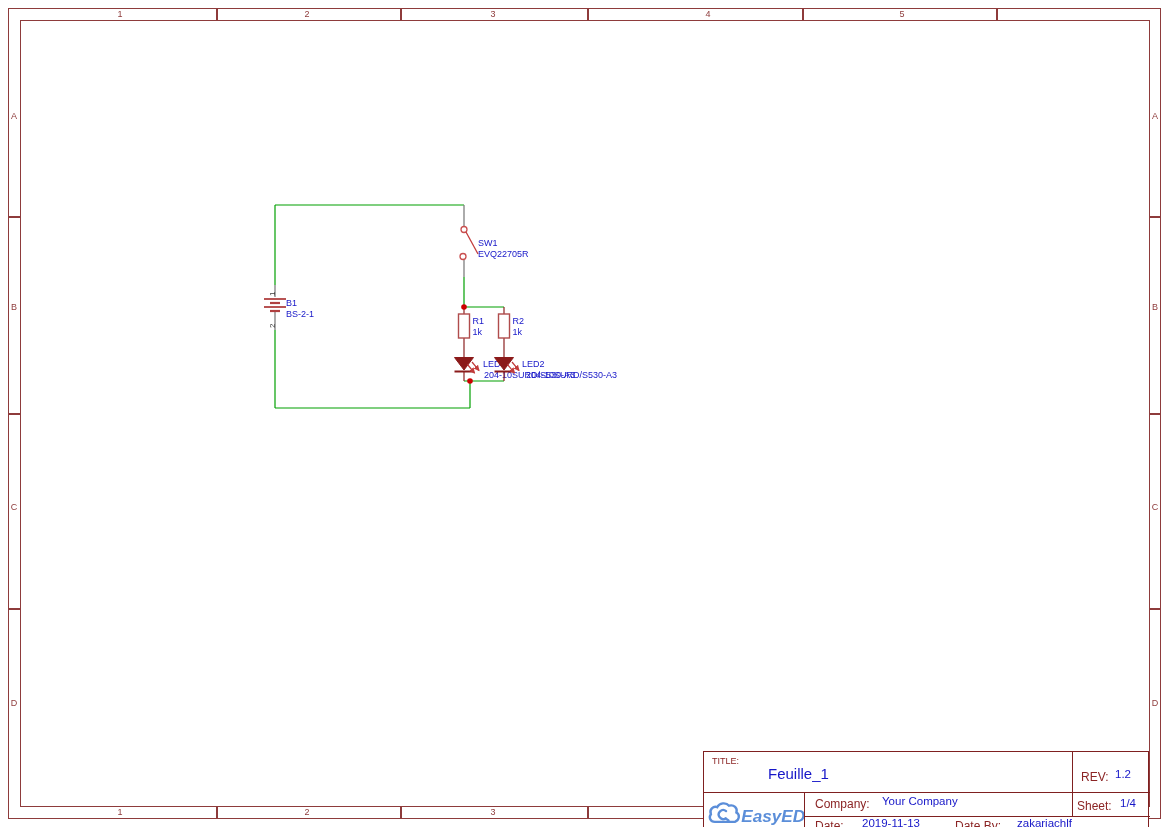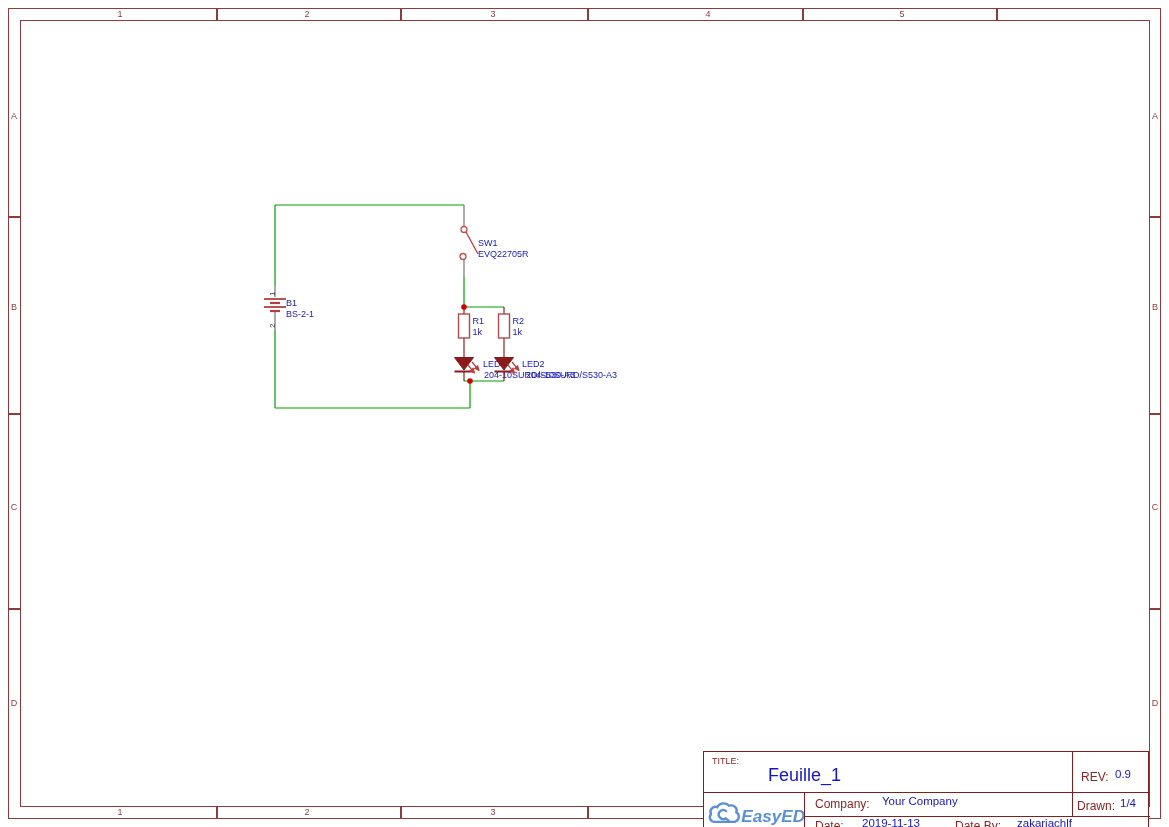--- a/index.html
+++ b/index.html
@@ -11,21 +11,21 @@
   .tick-v{position:absolute;width:1.5px;background:#8e3b3b;}
   .tick-h{position:absolute;height:1.5px;background:#8e3b3b;}
   .flabel{position:absolute;font-size:9px;color:#8e3b3b;transform:translate(-50%,-50%);line-height:1;}
   #schem{position:absolute;left:0;top:0;}
   
   #title-block{position:absolute;left:703px;top:723px;width:446px;height:78px;border:1.4px solid #7f2020;box-sizing:border-box;background:#fff;margin-top:28px;}
   .tb-line{position:absolute;background:#7f2020;}
   .tb-label{position:absolute;color:#8b2424;font-size:12px;line-height:1;white-space:nowrap;}
   .tb-value{position:absolute;color:#1616c8;font-size:11.5px;line-height:1;white-space:nowrap;}
   #tb-title-label{left:8px;top:5px;font-size:9px;}
-  #tb-title{left:64px;top:14px;font-size:18px;}
+  #tb-title{left:64px;top:14px;font-size:15px;}
   #tb-rev-label{left:377px;top:19px;}
   #tb-rev{left:411px;top:17px;}
   #tb-company-label{left:111px;top:46px;}
   #tb-company{left:178px;top:44px;}
   #tb-sheet-label{left:373px;top:48px;}
   #tb-sheet{left:416px;top:46px;}
   #tb-date-label{left:111px;top:68px;text-decoration:underline;}
   #tb-date{left:158px;top:66px;}
   #tb-drawnby-label{left:251px;top:68px;}
   #tb-drawnby{left:313px;top:66px;}
@@ -172,26 +172,26 @@
   <div id="title-block">
     <div class="tb-line" style="left:0;top:40px;width:446px;height:1.4px;"></div>
     <div class="tb-line" style="left:100px;top:64px;width:346px;height:1.4px;"></div>
     <div class="tb-line" style="left:100px;top:40px;width:1.4px;height:43px;"></div>
     <div class="tb-line" style="left:368px;top:0;width:1.4px;height:64px;"></div>
 
     <div id="tb-title-label" class="tb-label">TITLE:</div>
     <div id="tb-title" class="tb-value">Feuille_1</div>
 
     <div id="tb-rev-label" class="tb-label">REV:</div>
-    <div id="tb-rev" class="tb-value">0.9</div>
+    <div id="tb-rev" class="tb-value">1.2</div>
 
     <div id="tb-company-label" class="tb-label">Company:</div>
     <div id="tb-company" class="tb-value">Your Company</div>
 
-    <div id="tb-sheet-label" class="tb-label">Drawn:</div>
+    <div id="tb-sheet-label" class="tb-label">Sheet:</div>
     <div id="tb-sheet" class="tb-value">1/4</div>
 
     <div id="tb-date-label" class="tb-label">Date:</div>
     <div id="tb-date" class="tb-value">2019-11-13</div>
 
     <div id="tb-drawnby-label" class="tb-label">Date By:</div>
     <div id="tb-drawnby" class="tb-value">zakariachlf</div>
 
     <svg id="tb-logo" viewBox="0 0 100 32">
       <g stroke="#5b8ed9" stroke-width="2.4" fill="none" stroke-linecap="round">

